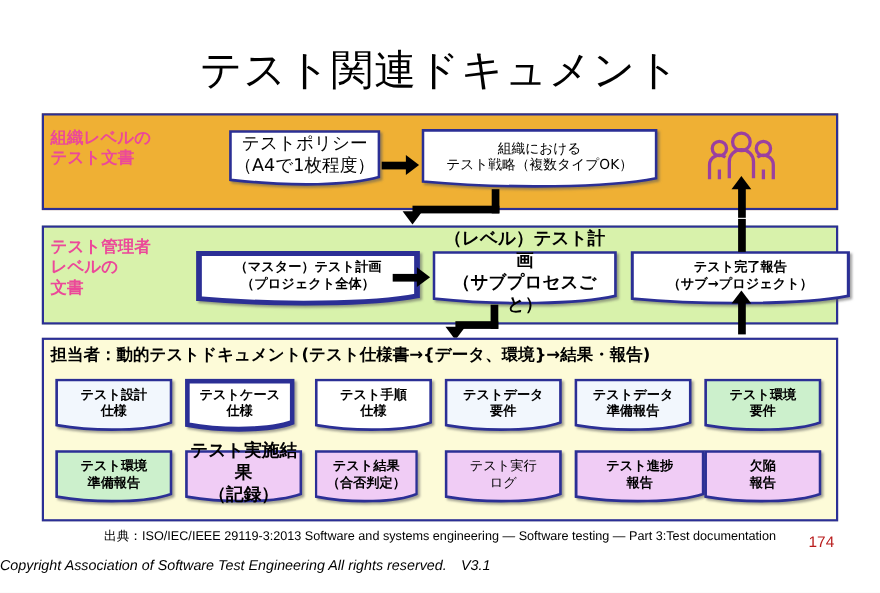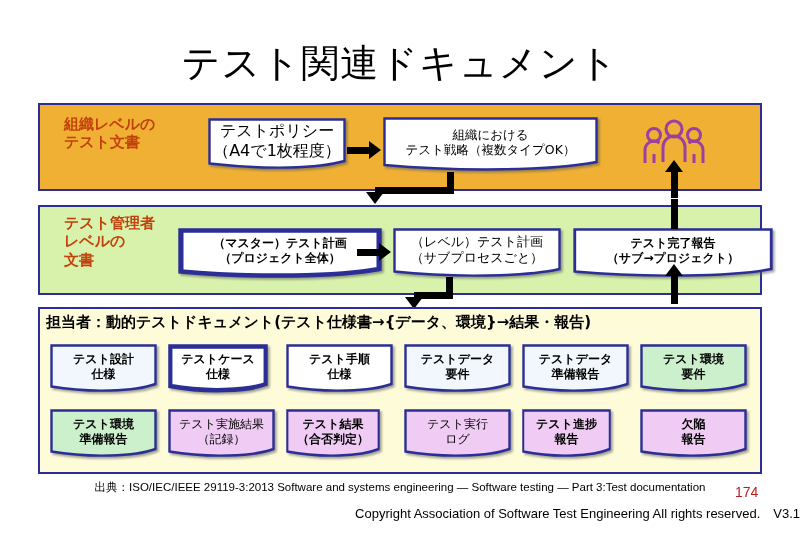--- a/index.html
+++ b/index.html
@@ -14,23 +14,22 @@
     font-size:38px;font-weight:400;color:#000;letter-spacing:1px;
     font-family:"DejaVu Sans","Liberation Sans",sans-serif;
   }
   
   .band{position:absolute;border:2px solid #2b2f95;box-sizing:border-box;}
   .band-org{left:38px;top:103px;width:724px;height:88px;background:#efb034;}
   .band-mgr{left:38px;top:205px;width:724px;height:90px;background:#d8f2ab;}
   .band-dyn{left:38px;top:307px;width:724px;height:167px;background:#fdfbd8;}
 
   .band-label{
-    position:absolute;font-weight:bold;color:#c2410c;line-height:1.22;
-    font-family:Liberation Mono, monospace;
-    margin-left:18px;
+    position:absolute;font-weight:bold;color:#ec4899;line-height:1.22;
+    font-family:Liberation Sans, sans-serif;
   }
   .band-label.org{left:46px;top:117px;font-size:15px;}
   .band-label.mgr{left:46px;top:216px;font-size:15px;}
   .dyn-header{
     position:absolute;left:46px;top:313px;font-size:15px;font-weight:bold;color:#000;
     font-family:"DejaVu Sans","Liberation Sans",sans-serif;white-space:nowrap;
   }
 
   
   .doc{position:absolute;box-sizing:border-box;}
@@ -50,22 +49,22 @@
   .arrow-down{border-left:9px solid transparent;border-right:9px solid transparent;border-top:12px solid #000;}
   .arrow-up{border-left:9px solid transparent;border-right:9px solid transparent;border-bottom:12px solid #000;}
 
   
   .source{
     position:absolute;left:0;top:480px;width:800px;text-align:center;
     font-size:11.5px;color:#000;
   }
   .pagenum{position:absolute;left:735px;top:484px;font-size:14px;color:#b91c1c;}
   .copyright{
-    position:absolute;left:0;top:505px;width:800px;text-align:right;
-    font-size:13px;color:#000;
+    position:absolute;left:0;top:505px;width:800px;text-align:left;
+    font-size:13px;color:#000;font-style:italic;
   }
   .people{position:absolute;left:643px;top:118px;width:62px;height:48px;}
 </style>
 </head>
 <body>
 
 <div class="slide">
 
   <div class="title">テスト関連ドキュメント</div>
 
@@ -126,21 +125,21 @@
 （プロジェクト全体）</div>
   </div>
 
   <div class="conn" style="left:357px;top:249px;width:23px;height:7px;"></div>
   <div class="arrow arrow-right" style="left:379px;top:243px;"></div>
 
   <div class="doc shadow" style="left:393px;top:228px;width:168px;height:50px;">
     <svg viewBox="0 0 168 50" preserveAspectRatio="none">
       <path d="M1.5 1.5 H166.5 V41 C134 48.5 62 50 1.5 43.5 Z" fill="#ffffff" stroke="#2b2f95" stroke-width="2.4"></path>
     </svg>
-    <div class="txt" style="font-size:13px;font-weight:normal">（レベル）テスト計画
+    <div class="txt" style="font-size:16px;font-weight:bold">（レベル）テスト計画
 （サブプロセスごと）</div>
   </div>
 
   <div class="doc shadow" style="left:573px;top:228px;width:200px;height:50px;">
     <svg viewBox="0 0 170 50" preserveAspectRatio="none">
       <path d="M1.5 1.5 H168.5 V41 C136 48.5 62 50 1.5 43.5 Z" fill="#ffffff" stroke="#2b2f95" stroke-width="2.4"></path>
     </svg>
     <div class="txt" style="font-size:12px;font-weight:bold">テスト完了報告
 （サブ→プロジェクト）</div>
   </div>
@@ -204,38 +203,38 @@
     <svg viewBox="0 0 107 49" preserveAspectRatio="none">
         <path d="M1.5 1.5 H105.5 V40 C85 47.5 40 49 1.5 42.5 Z" fill="#ccf0cc" stroke="#2b2f95" stroke-width="2.4"></path>
       </svg>
     <div class="txt" style="font-size:12px;font-weight:bold">テスト環境
 準備報告</div>
   </div>
   <div class="doc shadow" style="left:168px;top:409px;width:107px;height:49px;">
     <svg viewBox="0 0 107 49" preserveAspectRatio="none">
         <path d="M1.5 1.5 H105.5 V40 C85 47.5 40 49 1.5 42.5 Z" fill="#f0ccf5" stroke="#2b2f95" stroke-width="2.4"></path>
       </svg>
-    <div class="txt" style="font-size:12px;font-weight:normal">テスト実施結果
+    <div class="txt" style="font-size:16px;font-weight:bold">テスト実施結果
 （記録）</div>
   </div>
   <div class="doc shadow" style="left:286px;top:409px;width:94px;height:49px;">
     <svg viewBox="0 0 107 49" preserveAspectRatio="none">
         <path d="M1.5 1.5 H105.5 V40 C85 47.5 40 49 1.5 42.5 Z" fill="#f0ccf5" stroke="#2b2f95" stroke-width="2.4"></path>
       </svg>
     <div class="txt" style="font-size:12px;font-weight:bold">テスト結果
 （合否判定）</div>
   </div>
   <div class="doc shadow" style="left:404px;top:409px;width:107px;height:49px;">
     <svg viewBox="0 0 107 49" preserveAspectRatio="none">
         <path d="M1.5 1.5 H105.5 V40 C85 47.5 40 49 1.5 42.5 Z" fill="#f0ccf5" stroke="#2b2f95" stroke-width="2.4"></path>
       </svg>
     <div class="txt" style="font-size:12px;font-weight:normal">テスト実行
 ログ</div>
   </div>
-  <div class="doc shadow" style="left:522px;top:409px;width:89px;height:49px;">
+  <div class="doc shadow" style="left:522px;top:409px;width:119px;height:49px;">
     <svg viewBox="0 0 107 49" preserveAspectRatio="none">
         <path d="M1.5 1.5 H105.5 V40 C85 47.5 40 49 1.5 42.5 Z" fill="#f0ccf5" stroke="#2b2f95" stroke-width="2.4"></path>
       </svg>
     <div class="txt" style="font-size:12px;font-weight:bold">テスト進捗
 報告</div>
   </div>
   <div class="doc shadow" style="left:640px;top:409px;width:107px;height:49px;">
     <svg viewBox="0 0 107 49" preserveAspectRatio="none">
         <path d="M1.5 1.5 H105.5 V40 C85 47.5 40 49 1.5 42.5 Z" fill="#f0ccf5" stroke="#2b2f95" stroke-width="2.4"></path>
       </svg>

